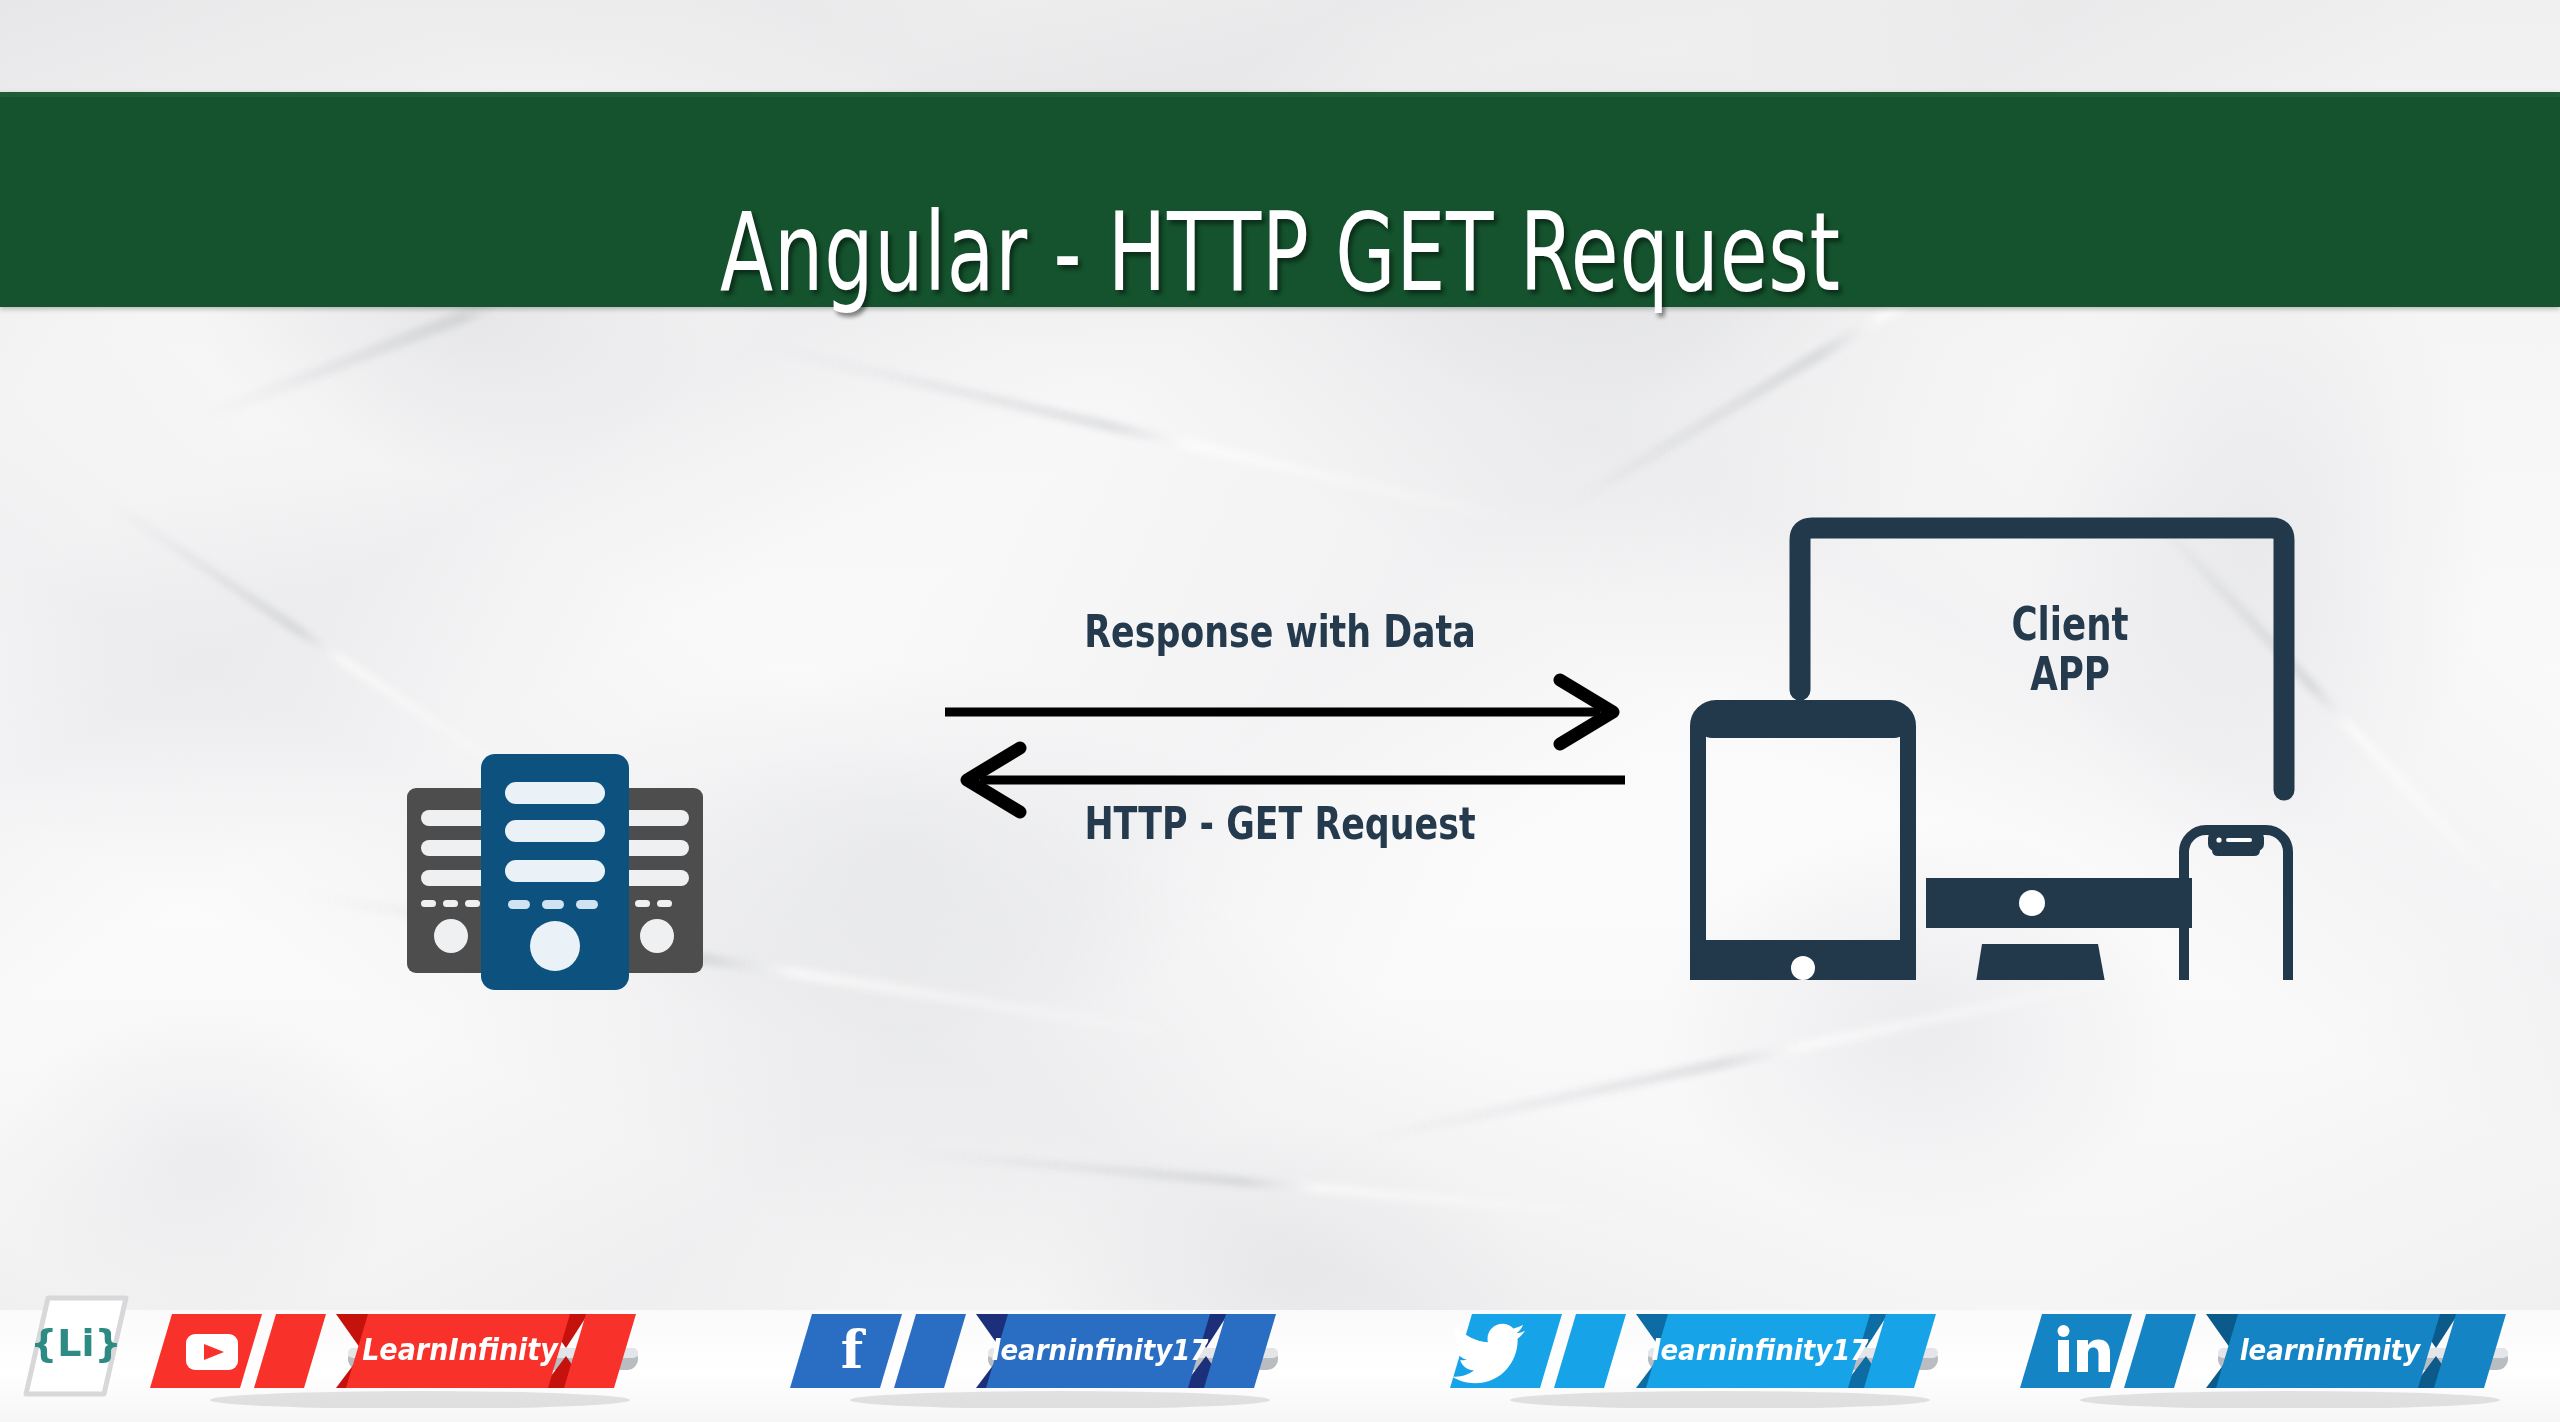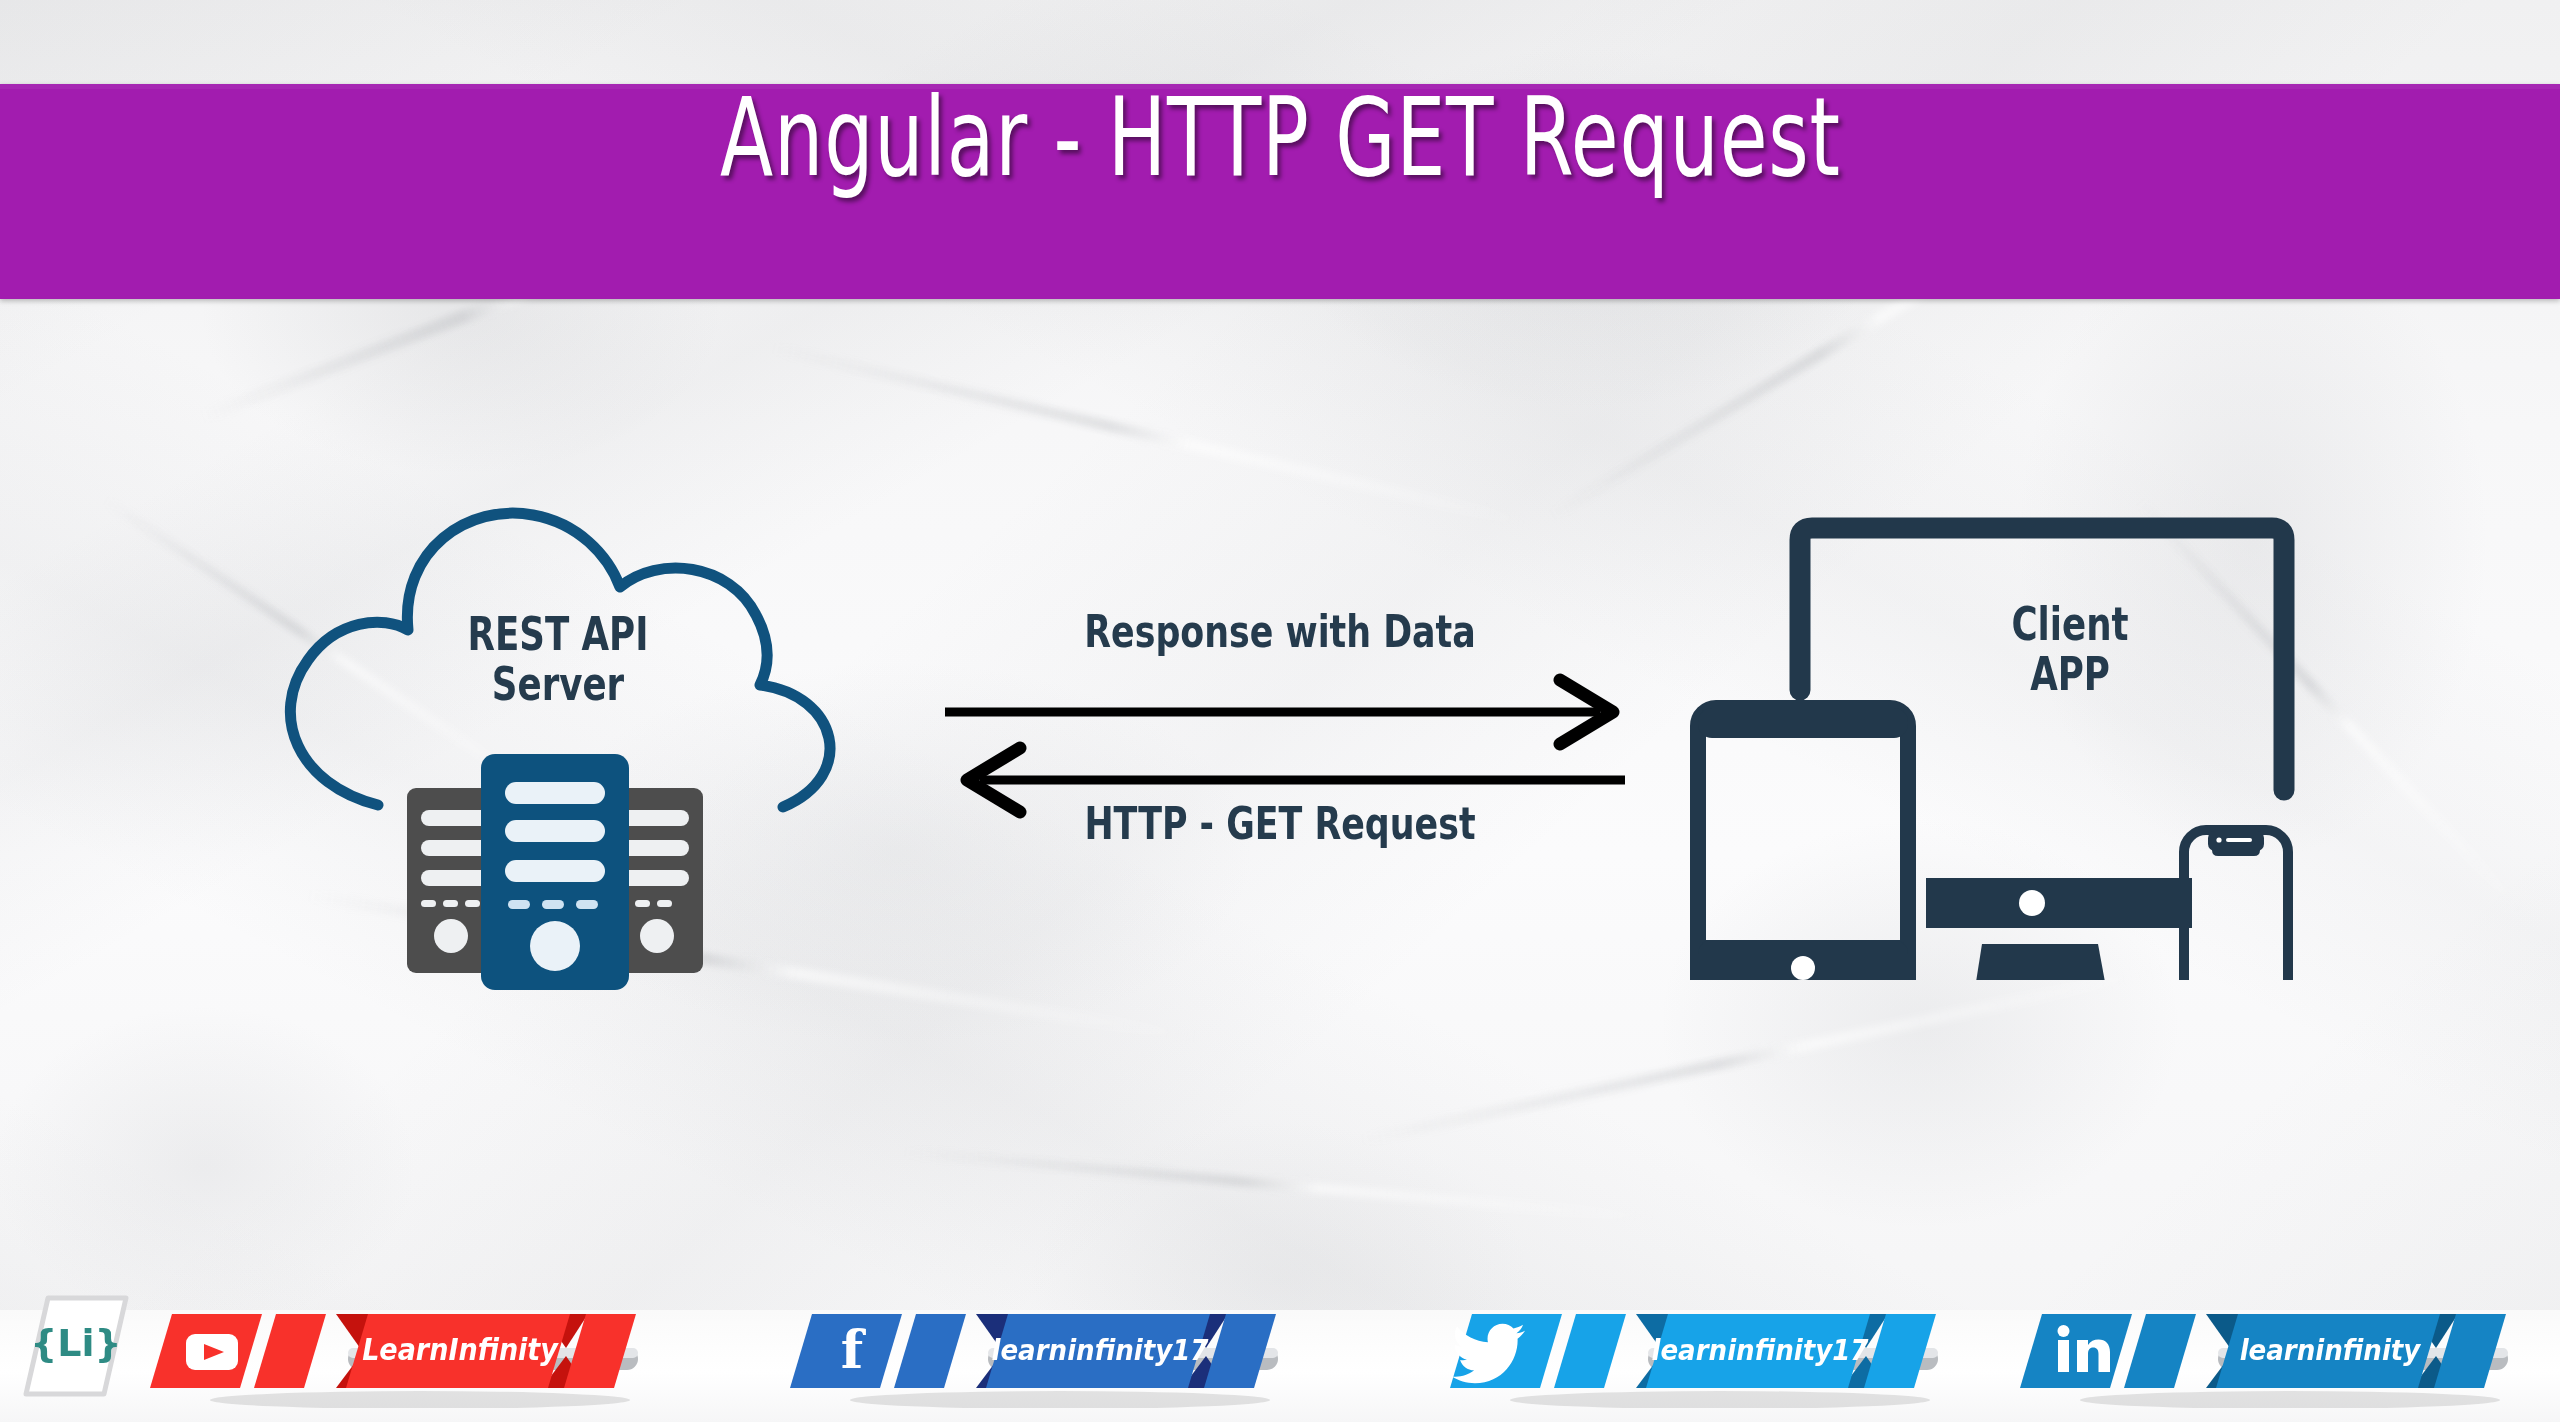--- a/index.html
+++ b/index.html
@@ -40,27 +40,27 @@
     position: absolute;
     background: linear-gradient(to right, rgba(255,255,255,0) 0%, rgba(156,159,164,0.25) 45%, rgba(255,255,255,0.55) 55%, rgba(255,255,255,0) 100%);
     filter: blur(3px);
     pointer-events: none;
   }
 
   
   .title-band {
     position: absolute;
     left: 0;
-    top: 84px;
+    top: 92px;
     width: 2560px;
     height: 215px;
-    background: #a21caf;
+    background: #14532d;
     box-shadow: 0 2px 5px rgba(0,0,0,0.25);
     display: flex;
-    align-items: flex-start;
+    align-items: flex-end;
     justify-content: center;
   }
   .title-band .band-hl {
     position: absolute;
     left: 0; top: 0; right: 0; height: 5px;
     background: rgba(255,255,255,0.05);
   }
   .slide-title {
     font-family: "DejaVu Sans Condensed", "Liberation Sans Narrow", "DejaVu Sans", sans-serif;
     font-size: 108px;
@@ -146,36 +146,20 @@
   <div class="crease" style="left:900px;  top:1180px; width:760px;  height:10px; transform:rotate(5deg);"></div>
   <div class="crease" style="left:60px;   top:640px;  width:520px;  height:10px; transform:rotate(34deg);"></div>
   <div class="crease" style="left:2050px; top:700px;  width:560px;  height:11px; transform:rotate(47deg);"></div>
   <div class="crease" style="left:1120px; top:240px;  width:560px;  height:9px;  transform:rotate(-7deg);"></div>
 
   <div class="title-band">
     <div class="band-hl"></div>
     <div class="slide-title">Angular - HTTP GET Request</div>
   </div>
 
-  <div class="cloud-wrap">
-    <svg width="640" height="420" viewBox="0 0 640 420">
-      <path d="M 140 350
-               C 60 330, 30 260, 70 205
-               C 98 165, 145 160, 170 175
-               C 162 95, 230 48, 295 60
-               C 340 68, 370 100, 382 132
-               C 420 100, 492 108, 518 160
-               C 534 190, 530 214, 522 230
-               C 600 240, 620 320, 545 352" fill="none" stroke="#10527e" stroke-width="11" stroke-linecap="round" stroke-linejoin="round"></path>
-    </svg>
-    <div class="dgm-label cloud-text">
-      <div>REST API</div>
-      <div>Server</div>
-    </div>
-  </div>
 
   <div class="servers">
     <svg width="300" height="275" viewBox="0 0 300 275">
 
       <g>
         <rect x="2" y="38" width="104" height="185" rx="9" fill="#4d4d4d"></rect>
         <rect x="16" y="60" width="76" height="16" rx="8" fill="#eef0f2"></rect>
         <rect x="16" y="90" width="76" height="16" rx="8" fill="#eef0f2"></rect>
         <rect x="16" y="120" width="76" height="16" rx="8" fill="#eef0f2"></rect>
         <rect x="16" y="150" width="15" height="7" rx="3.5" fill="#eef0f2"></rect>

